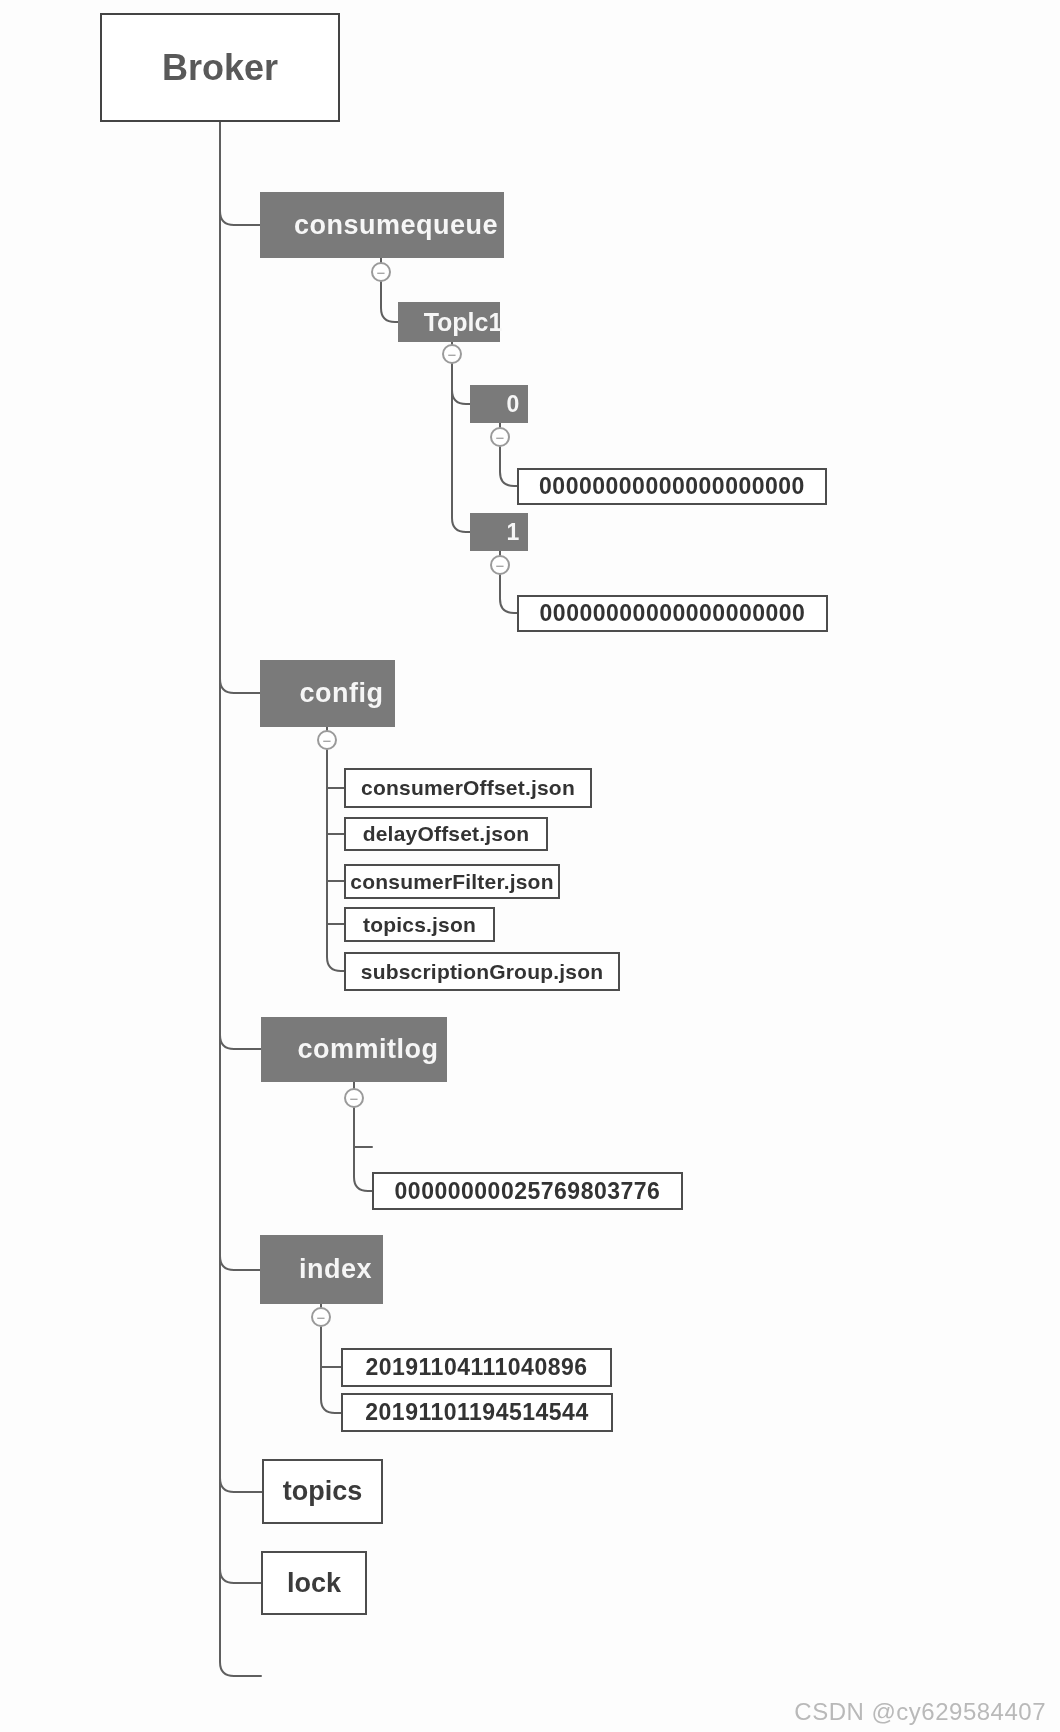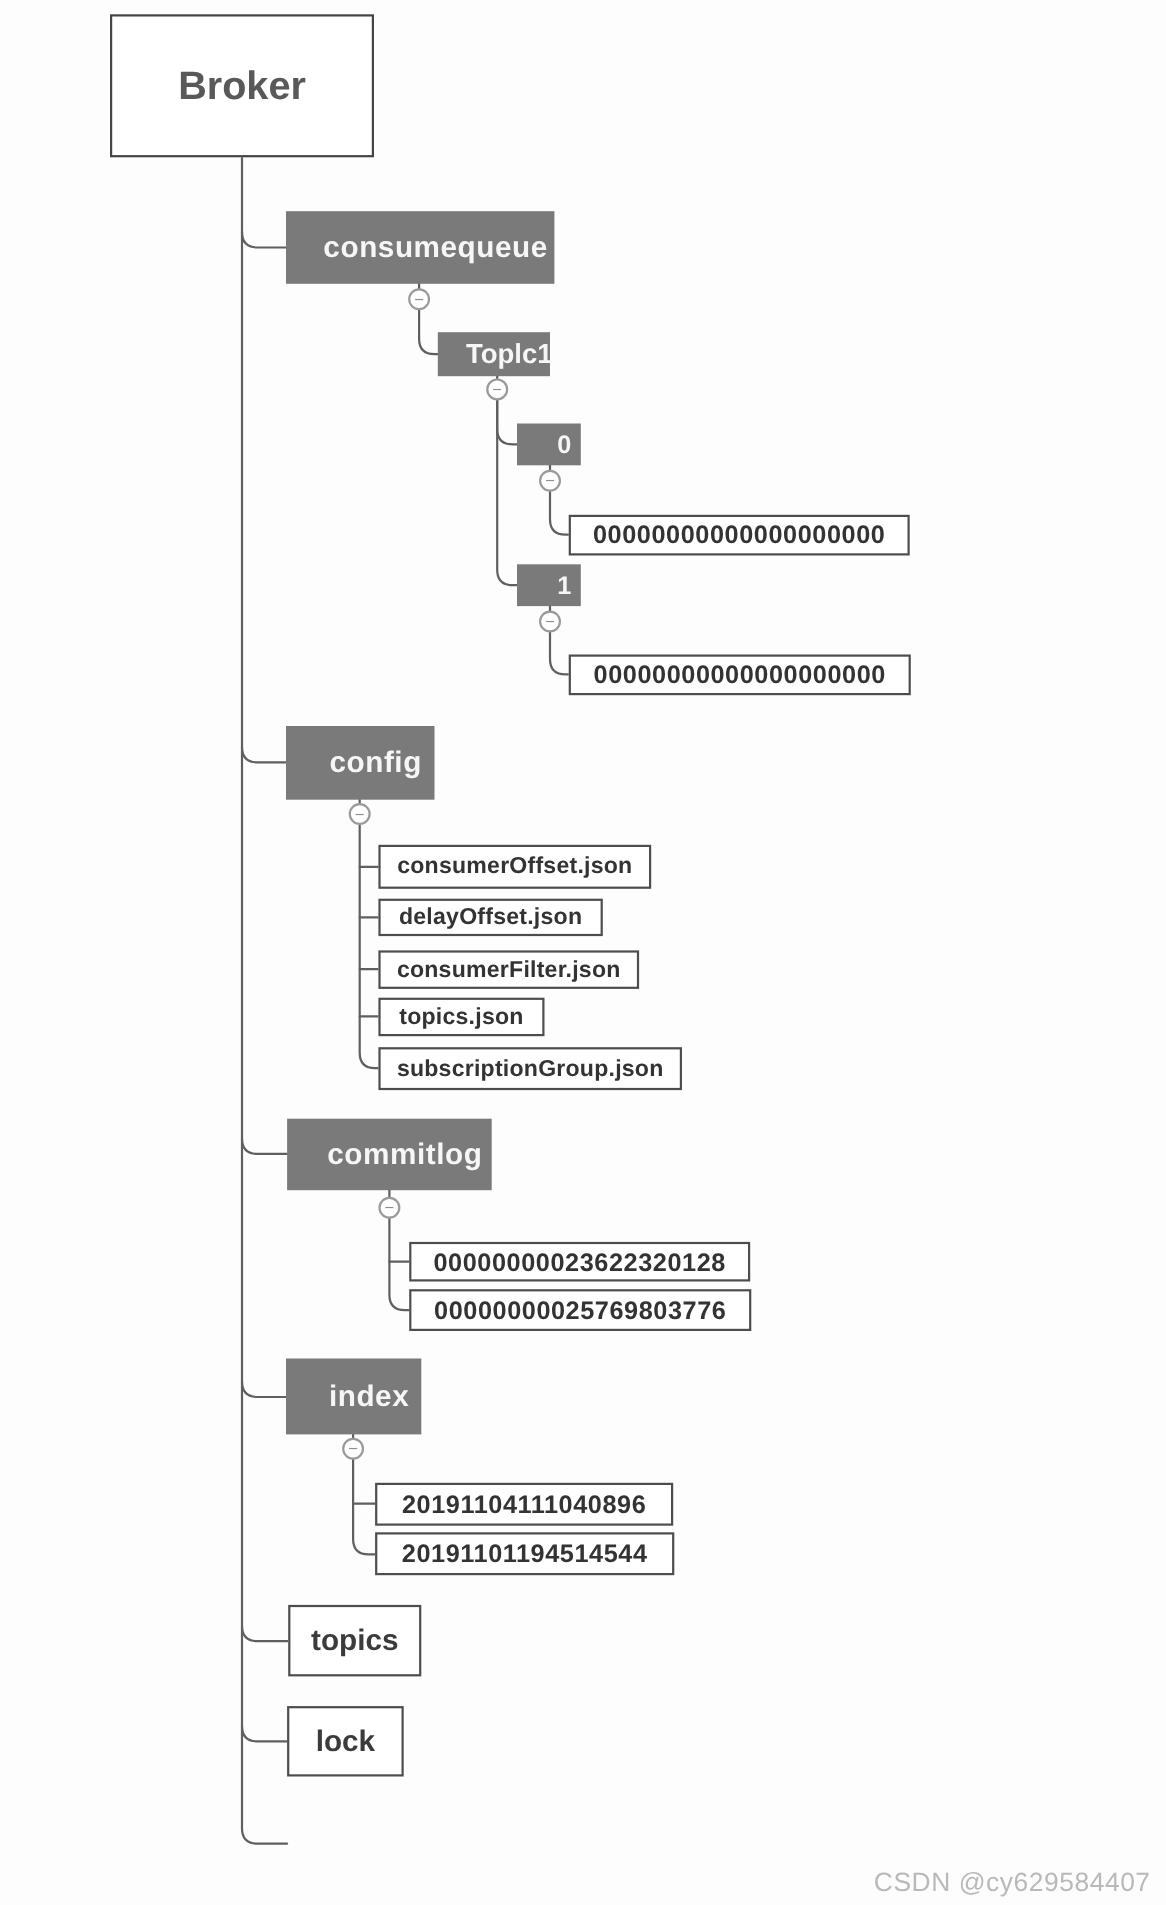--- a/index.html
+++ b/index.html
@@ -65,47 +65,46 @@
       <path d="M354,1082 L354,1098"></path>
       <path d="M354,1108 L354,1177 Q354,1191 368,1191 L372,1191"></path>
       <path d="M354,1147 L372,1147"></path>
 
       <path d="M321,1304 L321,1317"></path>
       <path d="M321,1327 L321,1399 Q321,1413 335,1413 L341,1413"></path>
       <path d="M321,1367 L341,1367"></path>
     </g>
   </svg>
 
-  <div class="node node-light root-box" style="left:100px;top:13px;width:240px;height:130px;">Broker</div>
+  <div class="node node-light root-box" style="left:100px;top:13px;width:240px;height:109px;">Broker</div>
 
   <div class="node node-dark dir-font" style="left:260px;top:192px;width:244px;height:66px;">consumequeue</div>
   <div class="collapse-btn" style="left:371px;top:262px;">−</div>
 
   <div class="node node-dark topic-font" style="left:398px;top:302px;width:102px;height:40px;">Toplc1</div>
   <div class="collapse-btn" style="left:442px;top:344px;">−</div>
 
   <div class="node node-dark queue-font" style="left:470px;top:385px;width:58px;height:38px;">0</div>
   <div class="collapse-btn" style="left:490px;top:427px;">−</div>
   <div class="node node-light file-font" style="left:517px;top:468px;width:310px;height:37px;">00000000000000000000</div>
 
   <div class="node node-dark queue-font" style="left:470px;top:513px;width:58px;height:38px;">1</div>
   <div class="collapse-btn" style="left:490px;top:555px;">−</div>
   <div class="node node-light file-font" style="left:517px;top:595px;width:311px;height:37px;">00000000000000000000</div>
 
   <div class="node node-dark dir-font" style="left:260px;top:660px;width:135px;height:67px;">config</div>
   <div class="collapse-btn" style="left:317px;top:730px;">−</div>
   <div class="node node-light json-font" style="left:344px;top:768px;width:248px;height:40px;">consumerOffset.json</div>
   <div class="node node-light json-font" style="left:344px;top:817px;width:204px;height:34px;">delayOffset.json</div>
-  <div class="node node-light json-font" style="left:344px;top:864px;width:237px;height:35px;">consumerFilter.json</div>
+  <div class="node node-light json-font" style="left:344px;top:864px;width:216px;height:35px;">consumerFilter.json</div>
   <div class="node node-light json-font" style="left:344px;top:907px;width:151px;height:35px;">topics.json</div>
   <div class="node node-light json-font" style="left:344px;top:952px;width:276px;height:39px;">subscriptionGroup.json</div>
 
   <div class="node node-dark dir-font" style="left:261px;top:1017px;width:186px;height:65px;">commitlog</div>
   <div class="collapse-btn" style="left:344px;top:1088px;">−</div>
-  <div class="node node-light num-font" style="left:372px;top:1129px;width:310px;height:36px;">00000000023622320128</div>
   <div class="node node-light num-font" style="left:372px;top:1172px;width:311px;height:38px;">00000000025769803776</div>
 
   <div class="node node-dark dir-font" style="left:260px;top:1235px;width:123px;height:69px;">index</div>
   <div class="collapse-btn" style="left:311px;top:1307px;">−</div>
   <div class="node node-light num-font" style="left:341px;top:1348px;width:271px;height:39px;">20191104111040896</div>
   <div class="node node-light num-font" style="left:341px;top:1393px;width:272px;height:39px;">20191101194514544</div>
 
   <div class="node node-light plain-font" style="left:262px;top:1459px;width:121px;height:65px;">topics</div>
   <div class="node node-light plain-font" style="left:261px;top:1551px;width:106px;height:64px;">lock</div>
 

